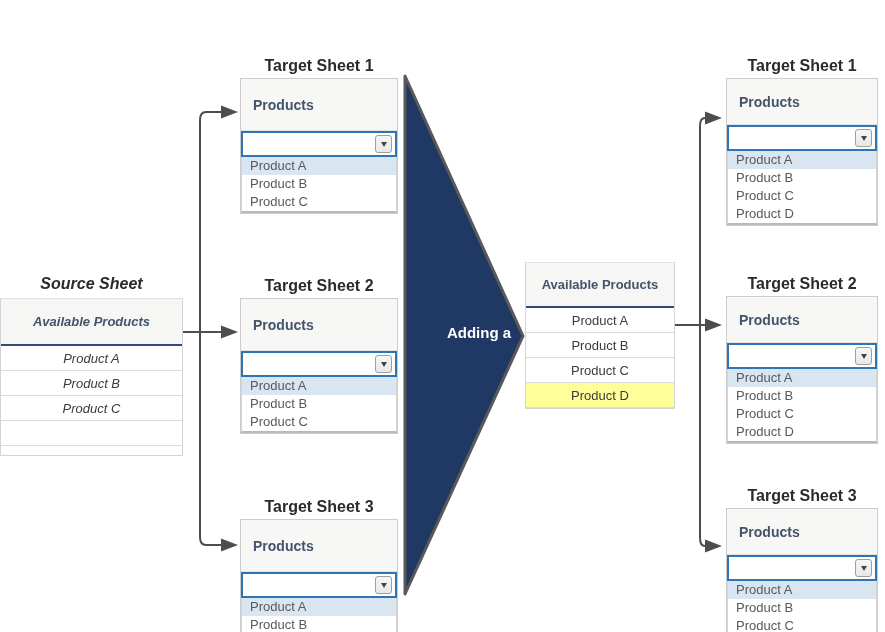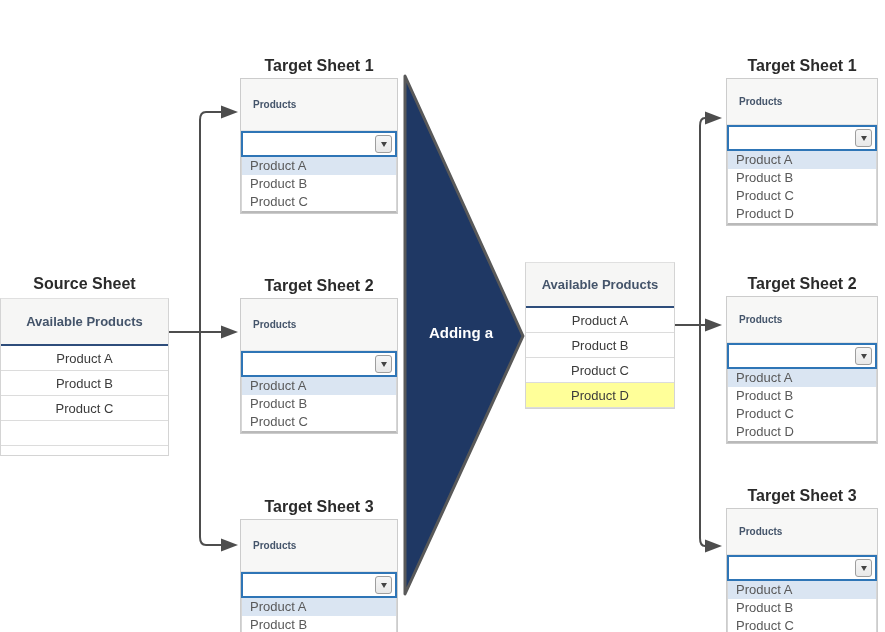--- a/index.html
+++ b/index.html
@@ -33,21 +33,21 @@
   }
   .trow.highlight{background:#ffff99;}
 
   
   .sheet-box{
     background:#ffffff;border:1px solid #cccccc;box-sizing:border-box;
   }
   .sheet-header{
     background:#f7f7f6;border-bottom:1px solid #e3e3e3;box-sizing:border-box;
     display:flex;align-items:center;
-    font-size:10px;font-weight:bold;color:#44546a;padding-left:12px;
+    font-size:14px;font-weight:bold;color:#44546a;padding-left:12px;
   }
   .mid .sheet-header{height:52px;}
   .right .sheet-header{height:46px;}
   .dropdown{
     height:26px;box-sizing:border-box;background:#ffffff;
     border:2px solid #2e75b6;display:flex;align-items:center;
     justify-content:flex-end;padding-right:3px;
   }
   .dd-btn{
     width:17px;height:18px;box-sizing:border-box;border:1px solid #9e9e9e;
@@ -63,21 +63,21 @@
     box-sizing:border-box;background:#ffffff;
   }
   .option{
     height:18px;line-height:18px;font-size:13px;color:#595959;
     padding-left:8px;background:#ffffff;white-space:nowrap;overflow:hidden;
   }
   .option.selected{background:#dae5f2;}
 
   
   .arrow-label{
-    position:absolute;left:398px;top:323px;width:126px;text-align:center;
+    position:absolute;left:416px;top:323px;width:126px;text-align:center;
     font-size:15px;font-weight:bold;color:#ffffff;line-height:20px;
   }
 </style>
 </head>
 <body>
 
 <div id="canvas">
 
   <svg class="layer" width="885" height="632" viewBox="0 0 885 632">
 
@@ -103,21 +103,21 @@
       <polygon points="705,111.5 722,118 705,124.5"></polygon>
       <polygon points="705,318.5 722,325 705,331.5"></polygon>
       <polygon points="705,539.5 722,546 705,552.5"></polygon>
     </g>
   </svg>
 
   <div class="arrow-label">
     <div>Adding a</div>
   </div>
 
-  <div class="sheet" style="left:0;top:238px;width:169px;">
+  <div class="sheet" style="left:0;top:238px;width:183px;font-style:italic;">
     <div class="sheet-title">Source Sheet</div>
     <div class="gap"></div>
     <div class="table-box" style="height:158px;">
       <div class="table-header" style="height:47px;">
         <span>Available Products</span>
       </div>
       <div class="trow">Product A</div>
       <div class="trow">Product B</div>
       <div class="trow">Product C</div>
       <div class="trow"></div>

